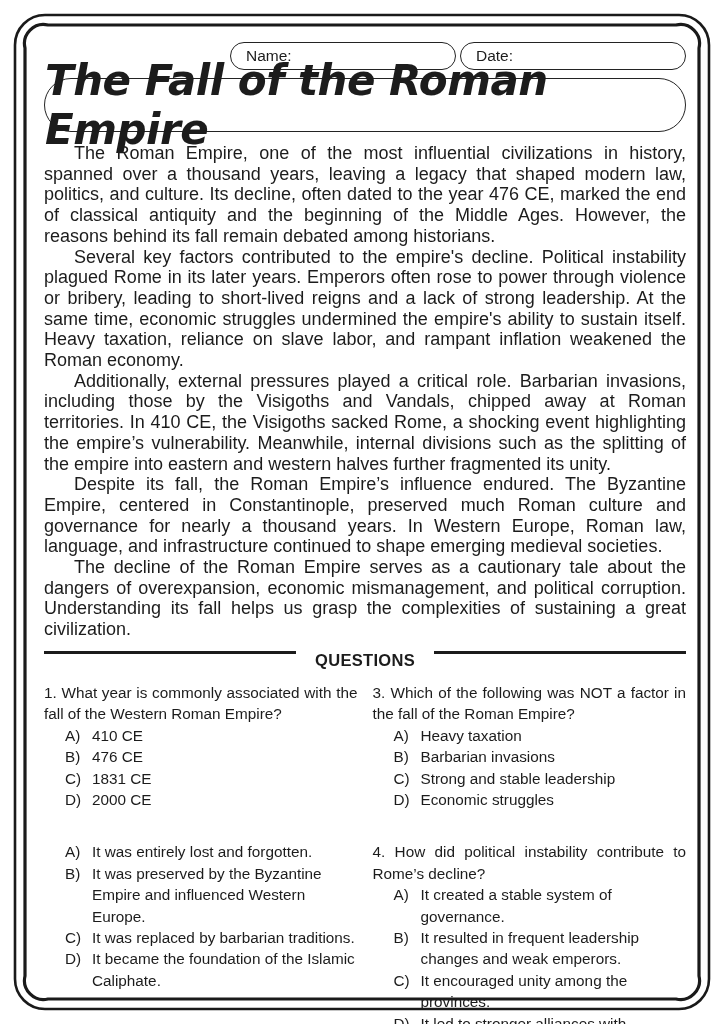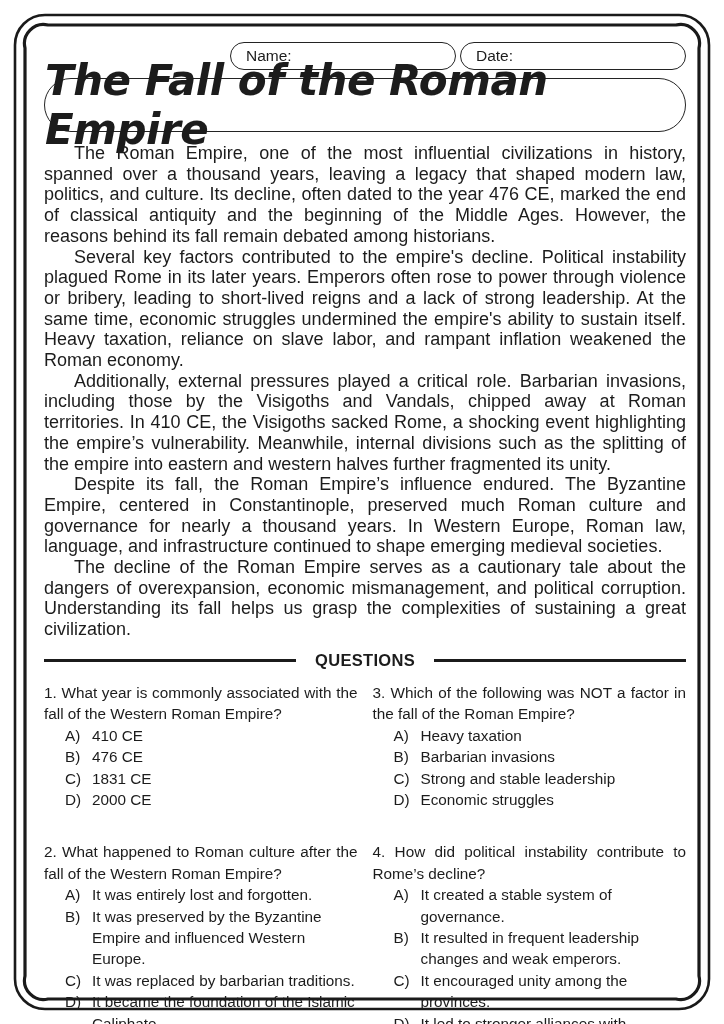--- a/index.html
+++ b/index.html
@@ -40,21 +40,21 @@
   }
   .title-text{
     font-family:"DejaVu Sans", sans-serif;
     font-size:42px;font-weight:bold;font-style:italic;
     letter-spacing:-0.5px;
   }
   
   .passage{margin-top:11px;font-size:18px;line-height:20.7px;text-align:justify;}
   .passage p{margin:0;text-indent:30px;}
   
-  .divider{display:flex;align-items:center;margin:11px 0 12px 0;gap:19px;}
+  .divider{display:flex;margin:11px 0 12px 0;gap:19px;}
   .dline{flex:1;height:2.7px;background:#1b1b1b;}
   .dlabel{font-size:16.5px;font-weight:bold;letter-spacing:0.3px;}
   
   .qcols{display:flex;gap:15px;}
   .qcol{flex:1;min-width:0;}
   .question{margin-bottom:31px;}
   .q-text{font-size:15.3px;line-height:21.4px;text-align:justify;}
   .q-num{font-weight:500;}
   .option{display:flex;margin-left:21px;font-size:15.3px;line-height:21.4px;cursor:pointer;}
   .opt-letter{flex:0 0 27px;}
@@ -130,24 +130,20 @@
             <span class="opt-letter">C)</span>
             <span class="opt-text">1831 CE</span>
           </div>
           <div class="option">
             <span class="opt-letter">D)</span>
             <span class="opt-text">2000 CE</span>
           </div>
         </div>
 
         <div class="question">
-          <div class="q-text">
-            <span class="q-num">2.</span>
-            <span>What happened to Roman culture after the fall of the Western Roman Empire?</span>
-          </div>
           <div class="option">
             <span class="opt-letter">A)</span>
             <span class="opt-text">It was entirely lost and forgotten.</span>
           </div>
           <div class="option">
             <span class="opt-letter">B)</span>
             <span class="opt-text">It was preserved by the Byzantine Empire and influenced Western Europe.</span>
           </div>
           <div class="option">
             <span class="opt-letter">C)</span>

